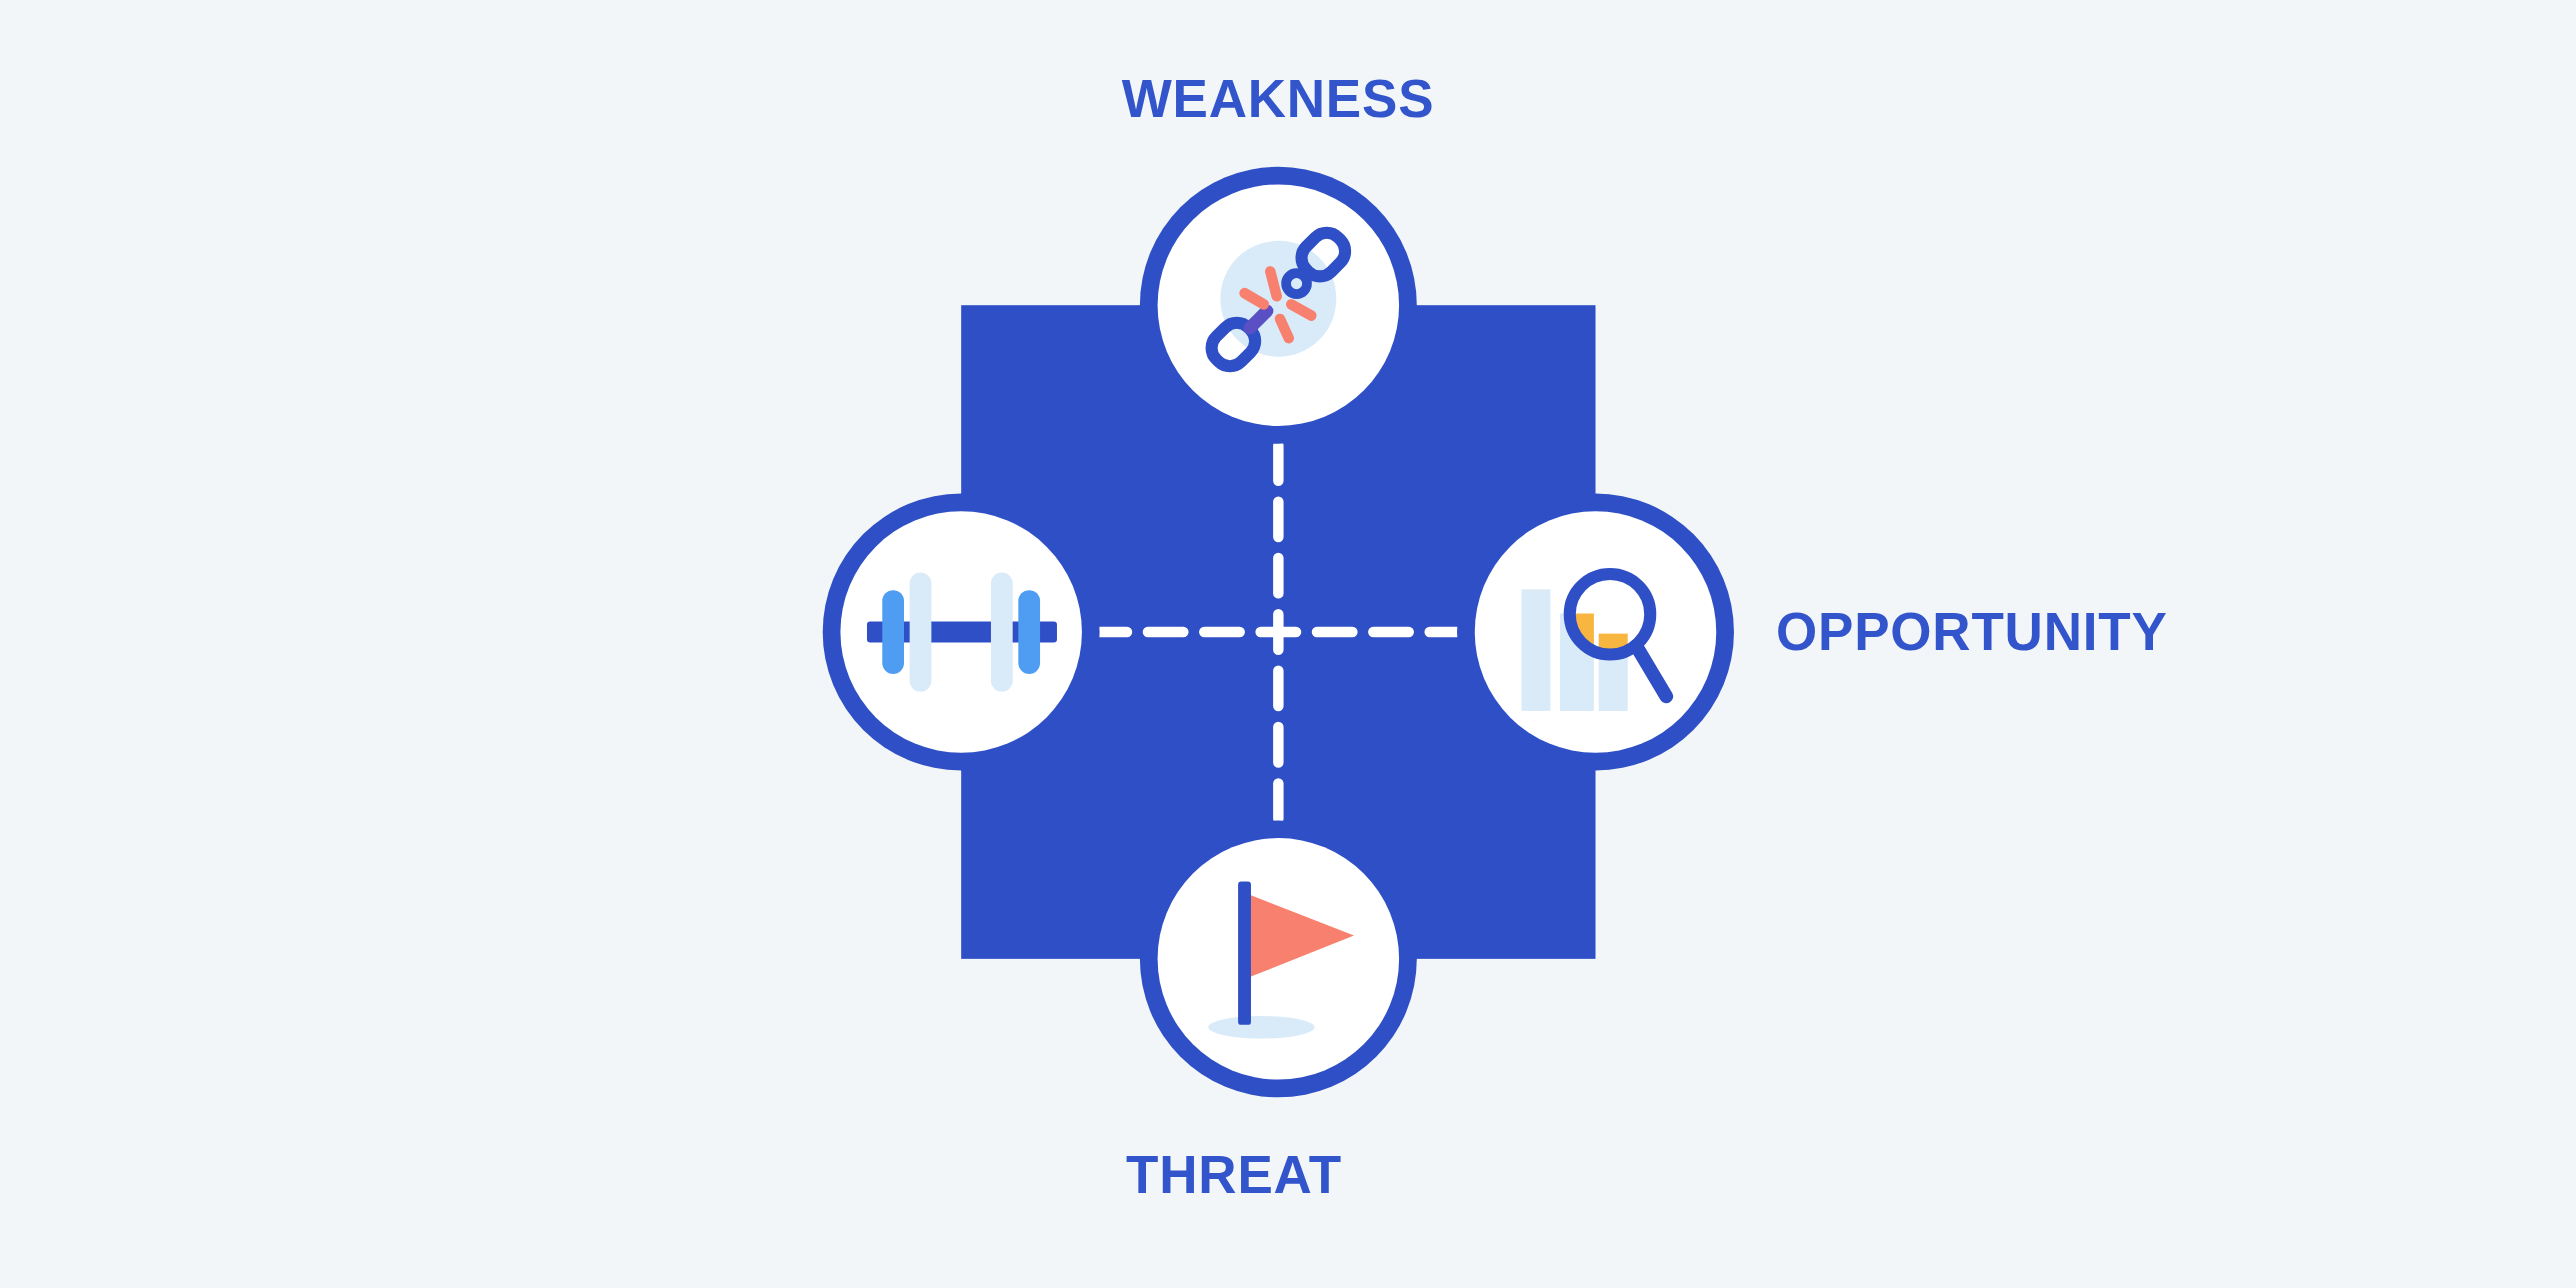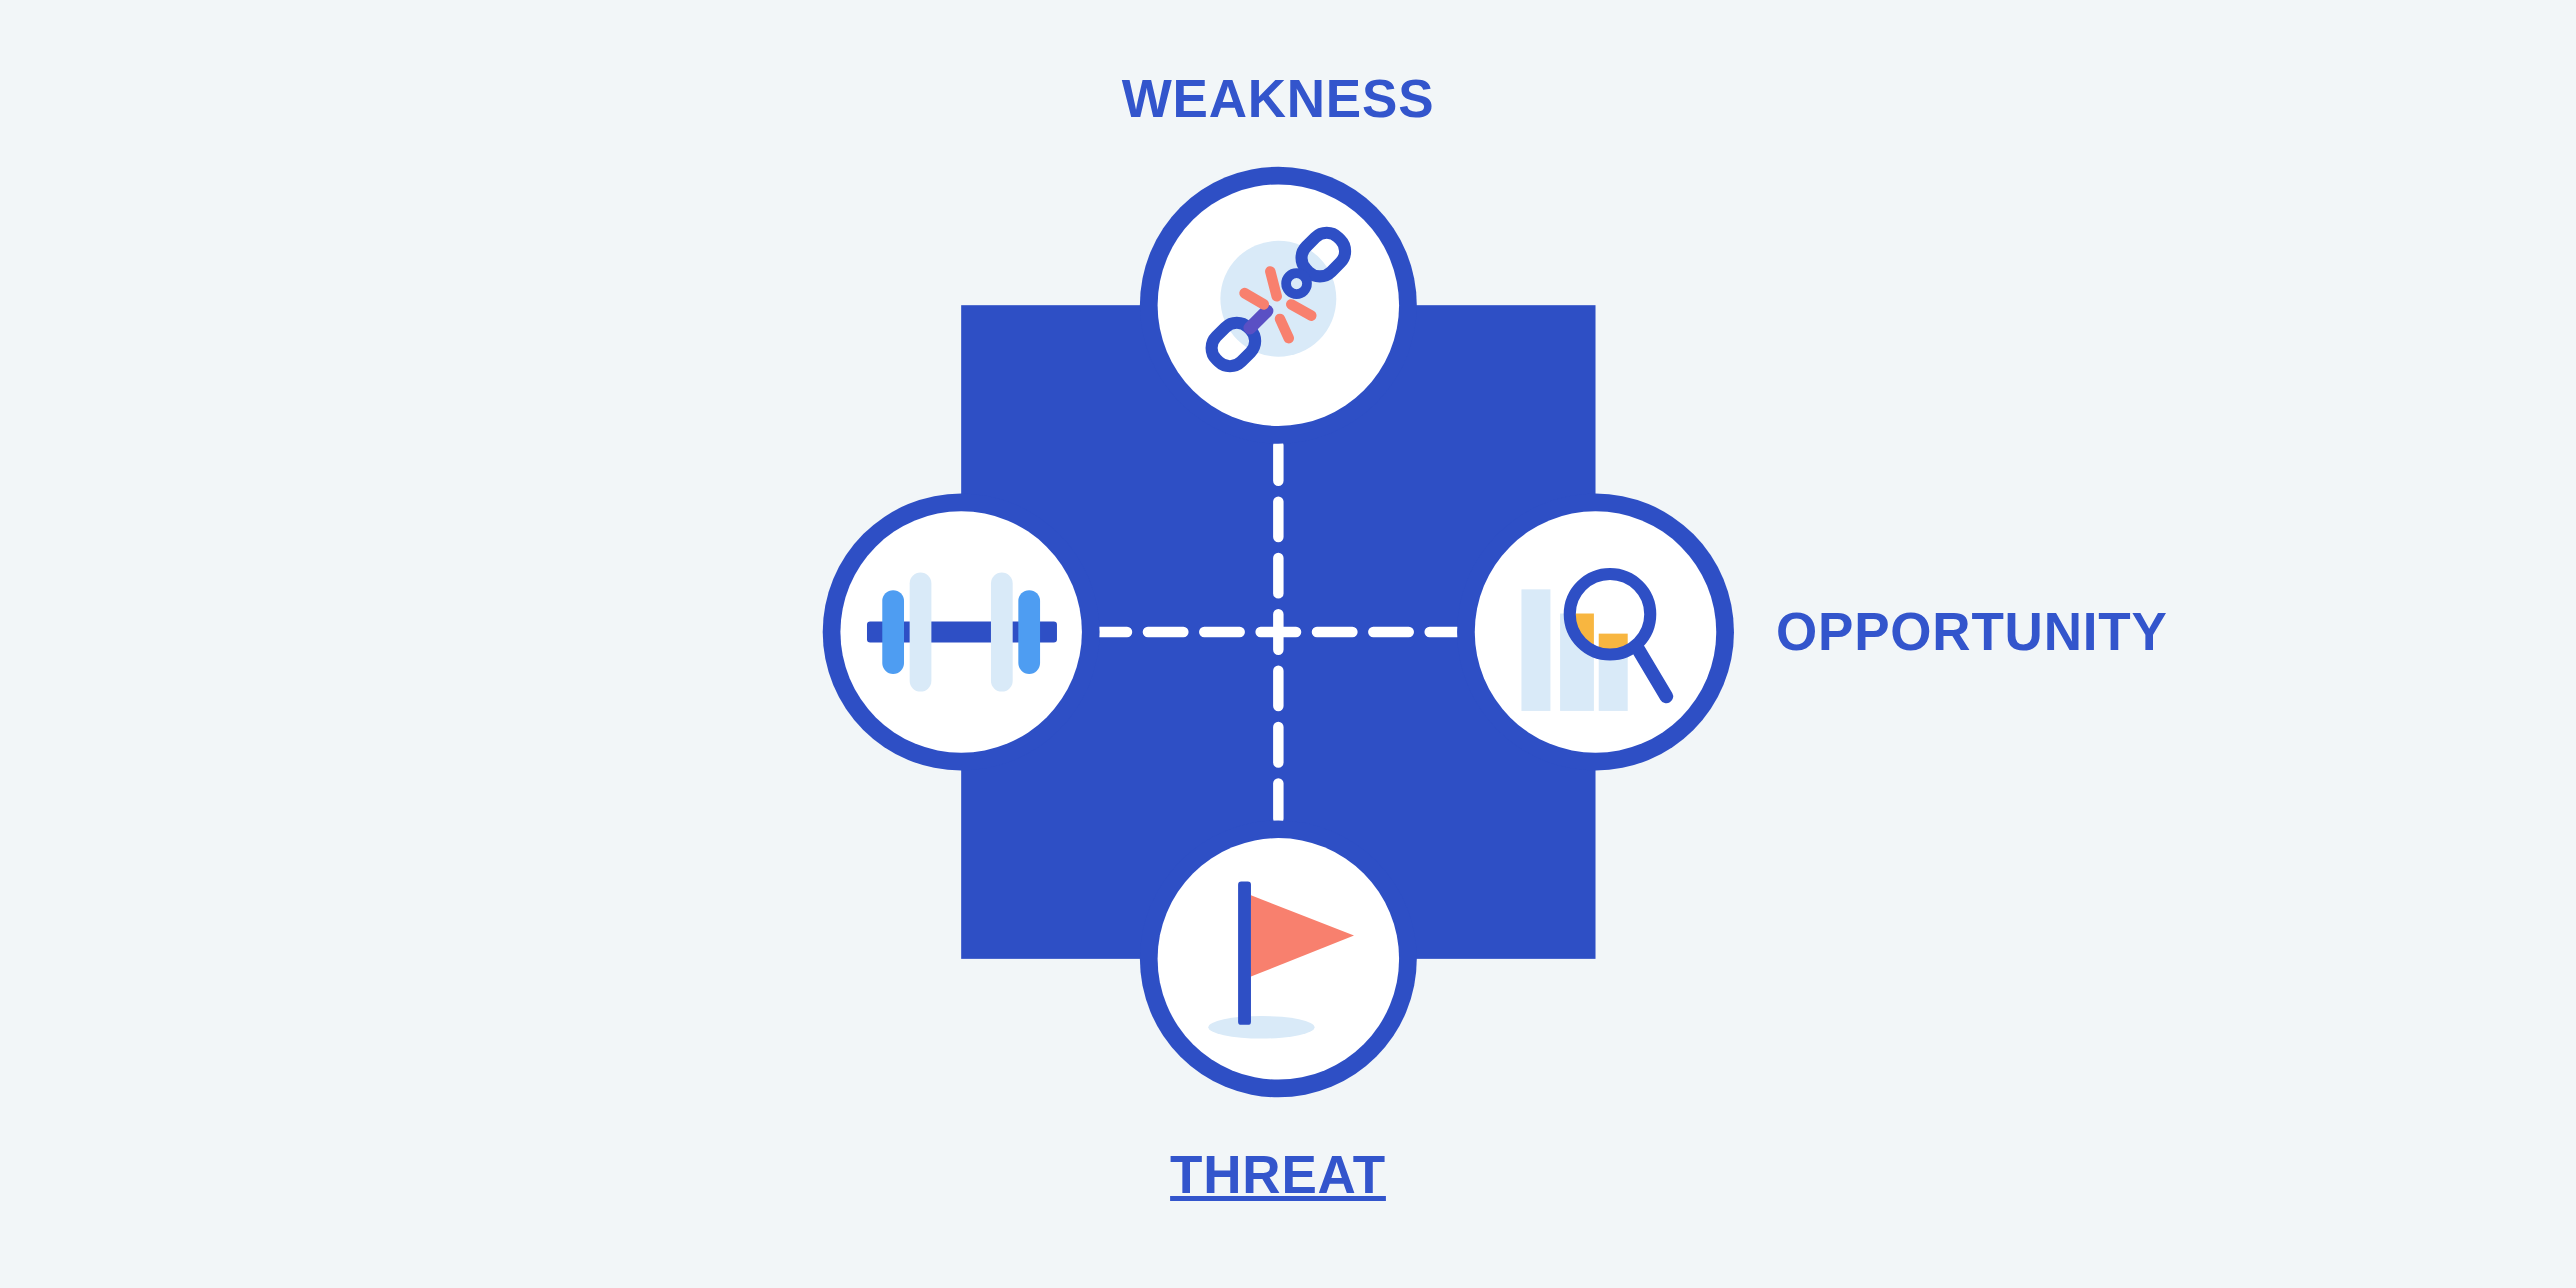--- a/index.html
+++ b/index.html
@@ -23,21 +23,21 @@
     font-weight:bold;
     font-size:53px;
     line-height:1;
     letter-spacing:0.8px;
     color:var(--label-text);
     white-space:nowrap;
   }
   .label-top{left:1278px;top:72px;transform:translateX(-50%);}
   .label-left{right:1783px;top:605px;}
   .label-right{left:1776px;top:605px;text-align:center;}
-  .label-bottom{left:1278px;top:1148px;transform:translateX(-50%);text-decoration:underline;}
+  .label-bottom{left:1234px;top:1148px;transform:translateX(-50%);}
   .f-primary{fill:var(--primary-blue);}
   .f-light{fill:var(--light-blue);}
   .f-medium{fill:var(--medium-blue);}
   .f-amber{fill:var(--amber);}
   .f-coral{fill:var(--coral);}
   .f-white{fill:var(--white);}
   .s-primary{stroke:var(--primary-blue);fill:none;}
   .s-purple{stroke:var(--purple);fill:none;}
   .s-coral{stroke:var(--coral);fill:none;}
   .s-white{stroke:var(--white);fill:none;}

